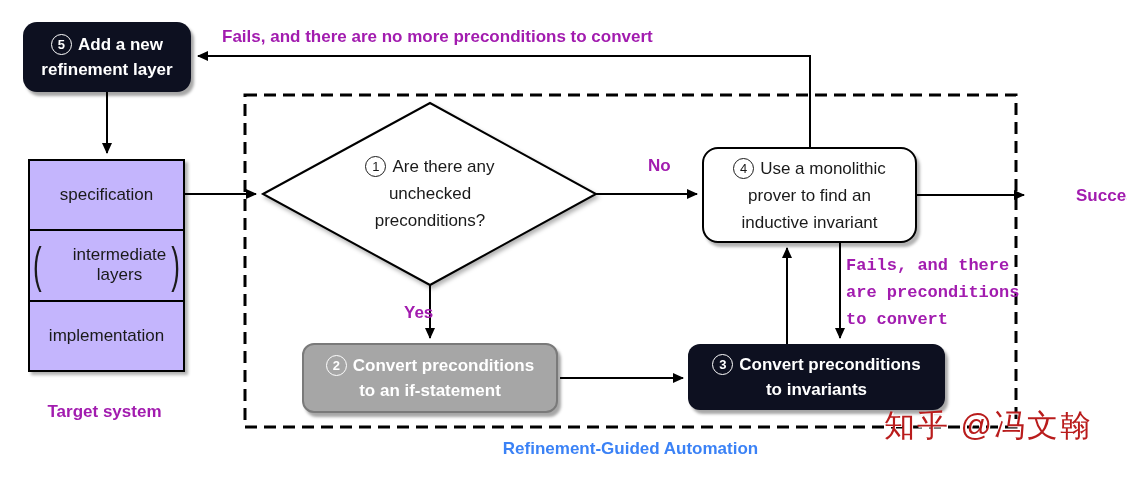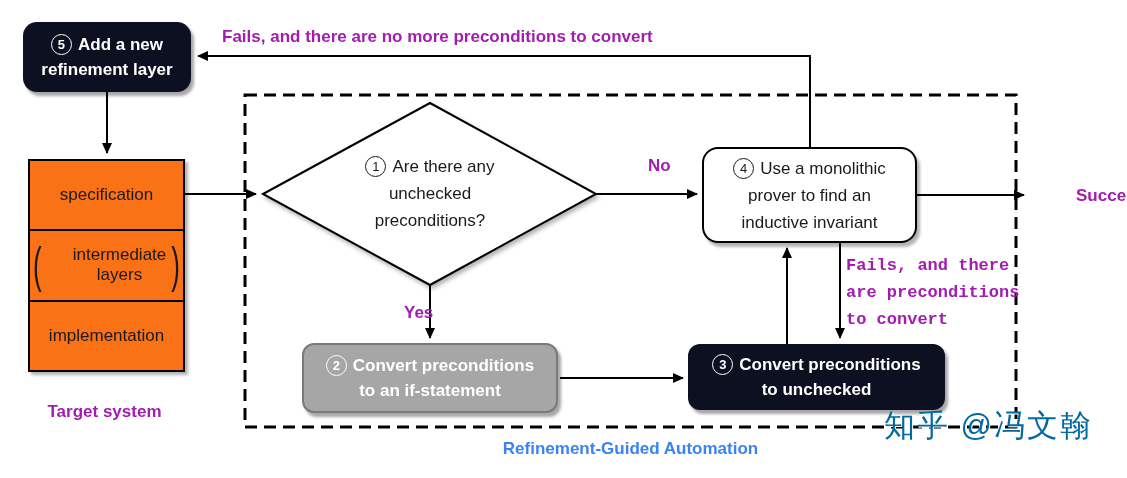--- a/index.html
+++ b/index.html
@@ -42,39 +42,39 @@
     font-size:13px;margin-right:6px;font-weight:inherit;
   }
   .diamond-text{
     position:absolute;z-index:2;
     left:320px;top:153px;width:220px;
     text-align:center;font-size:17px;line-height:27px;color:#1a1a1a;
   }
   .stack{
     position:absolute;z-index:2;
     left:28px;top:159px;width:153px;height:209px;
-    border:2px solid #000;background:#f97316;
+    border:2px solid #000;background:#c4b5fd;
     box-shadow:3px 3px 3px rgba(0,0,0,0.3);
     display:flex;flex-direction:column;
     font-size:17px;color:#1a1a1a;text-align:center;
   }
   .stack .cell{flex:1;display:flex;align-items:center;justify-content:center;}
   .stack .cell.mid{border-top:2px solid #000;border-bottom:2px solid #000;}
   .paren{display:inline-block;font-size:26px;transform:scaleY(1.9);font-weight:400;color:#1a1a1a;}
   .paren.open{margin-right:5px;}
   .paren.close{margin-left:5px;}
   .mid-lines{line-height:20px;margin-left:26px;}
   .lbl{position:absolute;z-index:2;font-weight:bold;font-size:17px;color:#a21caf;white-space:nowrap;}
   .caption{
     position:absolute;z-index:2;left:245px;top:439px;width:771px;
     text-align:center;font-weight:bold;font-size:17px;color:#3b82f6;
   }
   .watermark{
     position:absolute;z-index:3;left:884px;top:405px;
-    font-size:31px;color:#0369a1;letter-spacing:2px;
+    font-size:31px;color:#b91c1c;letter-spacing:2px;
     text-shadow:1px 1px 0 #ffffff;white-space:nowrap;
   }
   .fails-right{line-height:27px;text-align:left;}
 </style>
 </head>
 <body>
 
 <div class="canvas">
 
   <svg class="wires" width="1127" height="478" viewBox="0 0 1127 478">
@@ -167,20 +167,20 @@
       <span>Convert preconditions</span>
     </div>
     <div class="bline">to an if-statement</div>
   </div>
 
   <div class="node dark" style="left:688px;top:344px;width:257px;height:66px;border-radius:12px;">
     <div class="bline">
       <span class="num">3</span>
       <span>Convert preconditions</span>
     </div>
-    <div class="bline">to unchecked</div>
+    <div class="bline">to invariants</div>
   </div>
 
   <div class="caption">Refinement-Guided Automation</div>
 
   <div class="watermark">知乎 @冯文翰</div>
 
 </div>
 
 </body></html>

